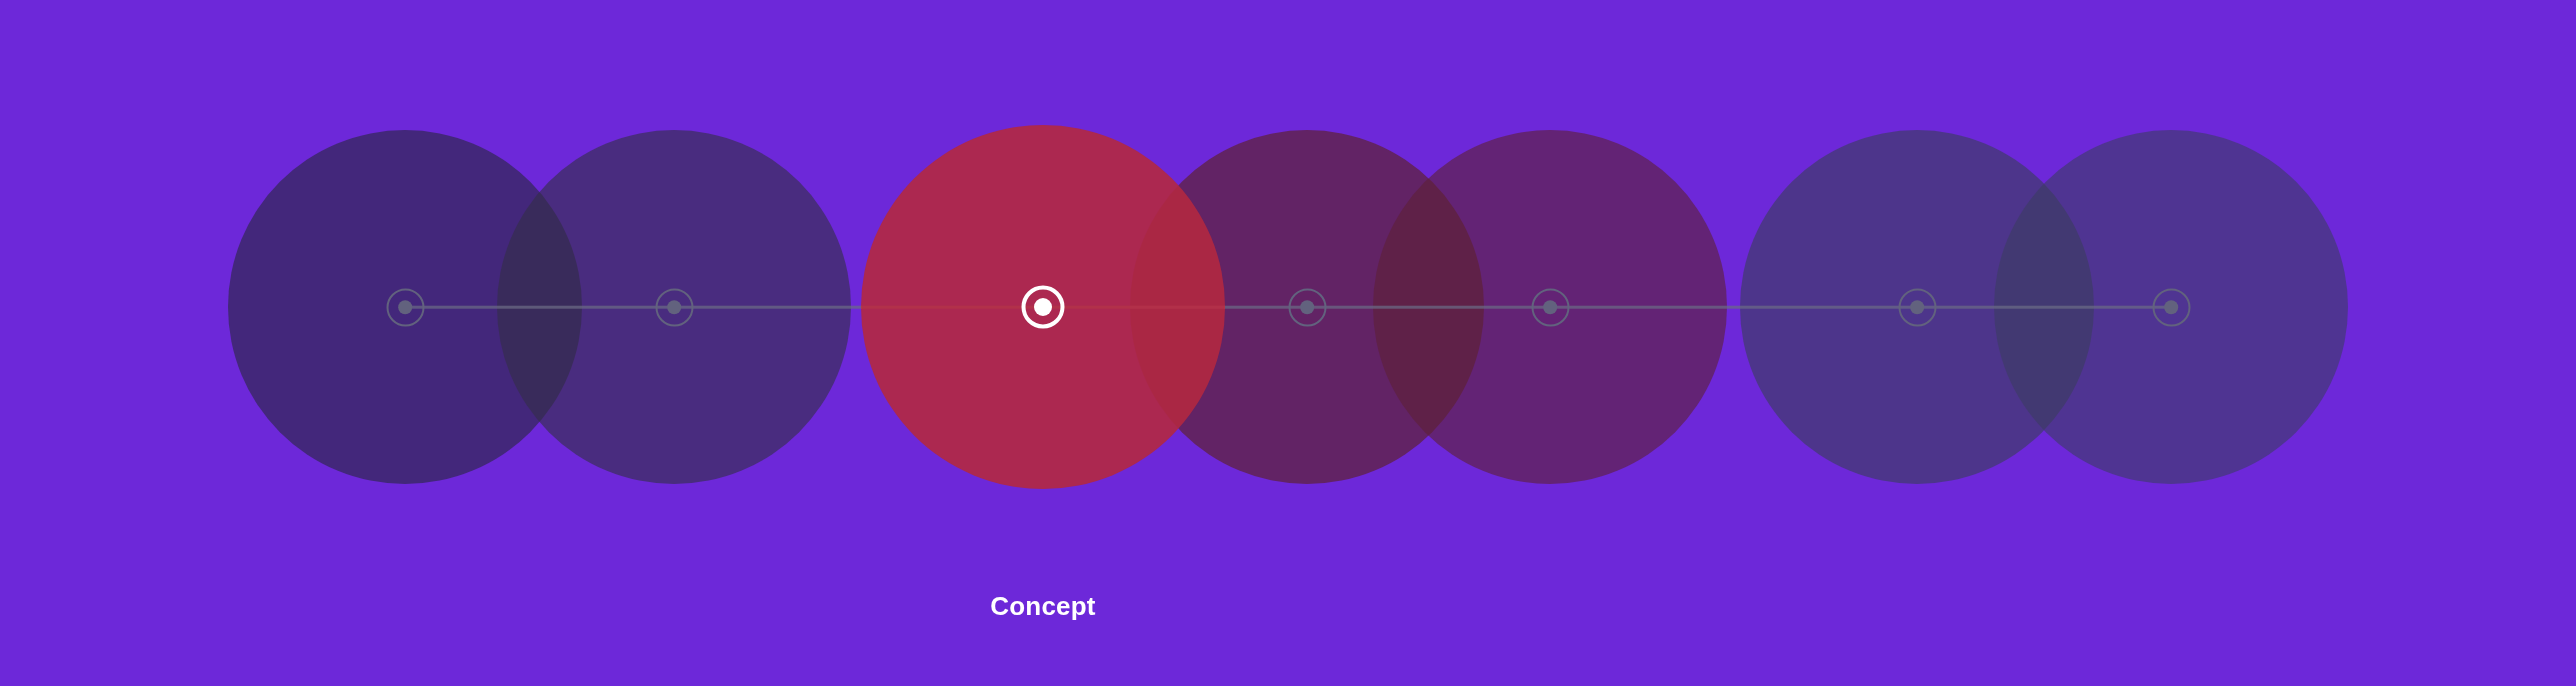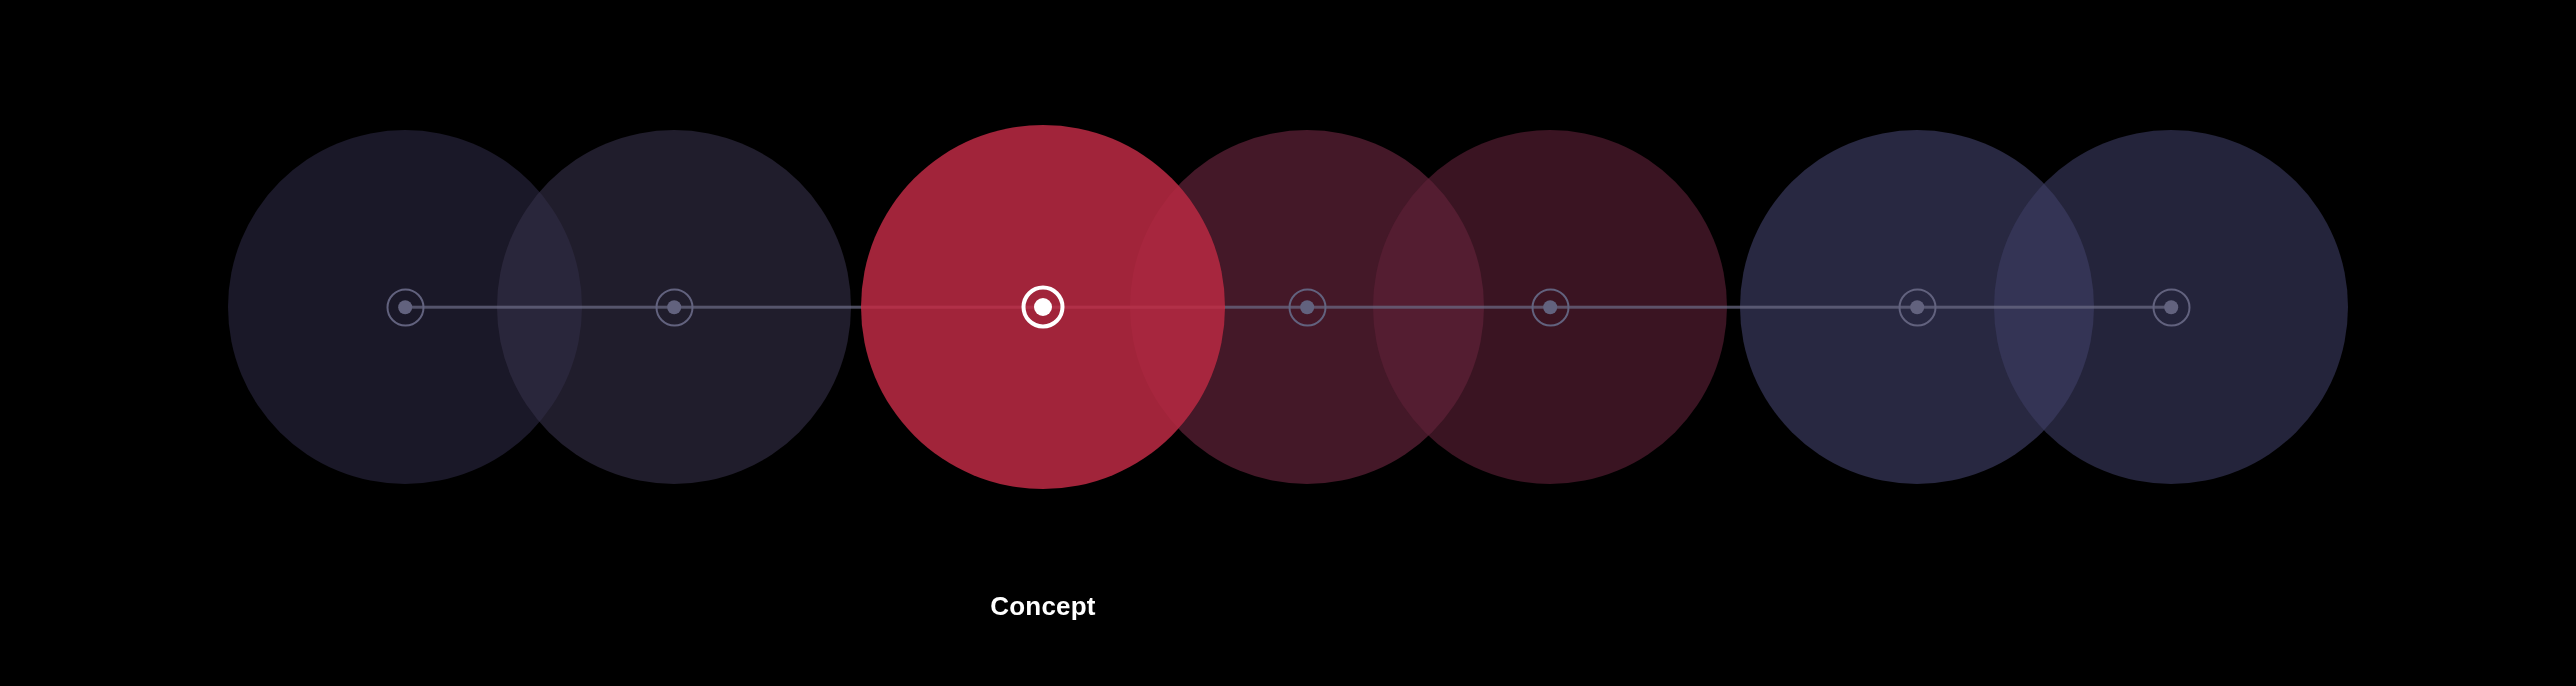--- a/index.html
+++ b/index.html
@@ -93,21 +93,21 @@
     font-size: 26px;
     font-weight: bold;
     letter-spacing: 0.2px;
     white-space: nowrap;
     text-align: center;
   }
 </style>
 </head>
 <body style="background: rgb(8, 10, 42);">
 
-<div id="stage-timeline" style="width: 2576px; height: 687px; background: #000000;">
+<div id="stage-timeline" style="width: 2576px; height: 687px; background: #6d28d9;">
 
   <div class="bubble-layer" id="bubble-layer">
       <div class="bubble" style="left: 405px; top: 307px; width: 354px; height: 354px; background: rgb(42, 38, 64); opacity: 0.62;"></div>
       <div class="bubble" style="left: 674px; top: 307px; width: 354px; height: 354px; background: rgb(51, 47, 71); opacity: 0.62;"></div>
       <div class="bubble" style="left: 1043px; top: 307px; width: 364px; height: 364px; background: rgb(179, 40, 64); opacity: 0.9; z-index: 3;"></div>
       <div class="bubble" style="left: 1307px; top: 307px; width: 354px; height: 354px; background: rgb(94, 33, 55); opacity: 0.72;"></div>
       <div class="bubble" style="left: 1550px; top: 307px; width: 354px; height: 354px; background: rgb(94, 33, 55); opacity: 0.62;"></div>
       <div class="bubble" style="left: 1917px; top: 307px; width: 354px; height: 354px; background: rgb(60, 60, 98); opacity: 0.66;"></div>
       <div class="bubble" style="left: 2171px; top: 307px; width: 354px; height: 354px; background: rgb(60, 60, 98); opacity: 0.6;"></div>
     </div>

